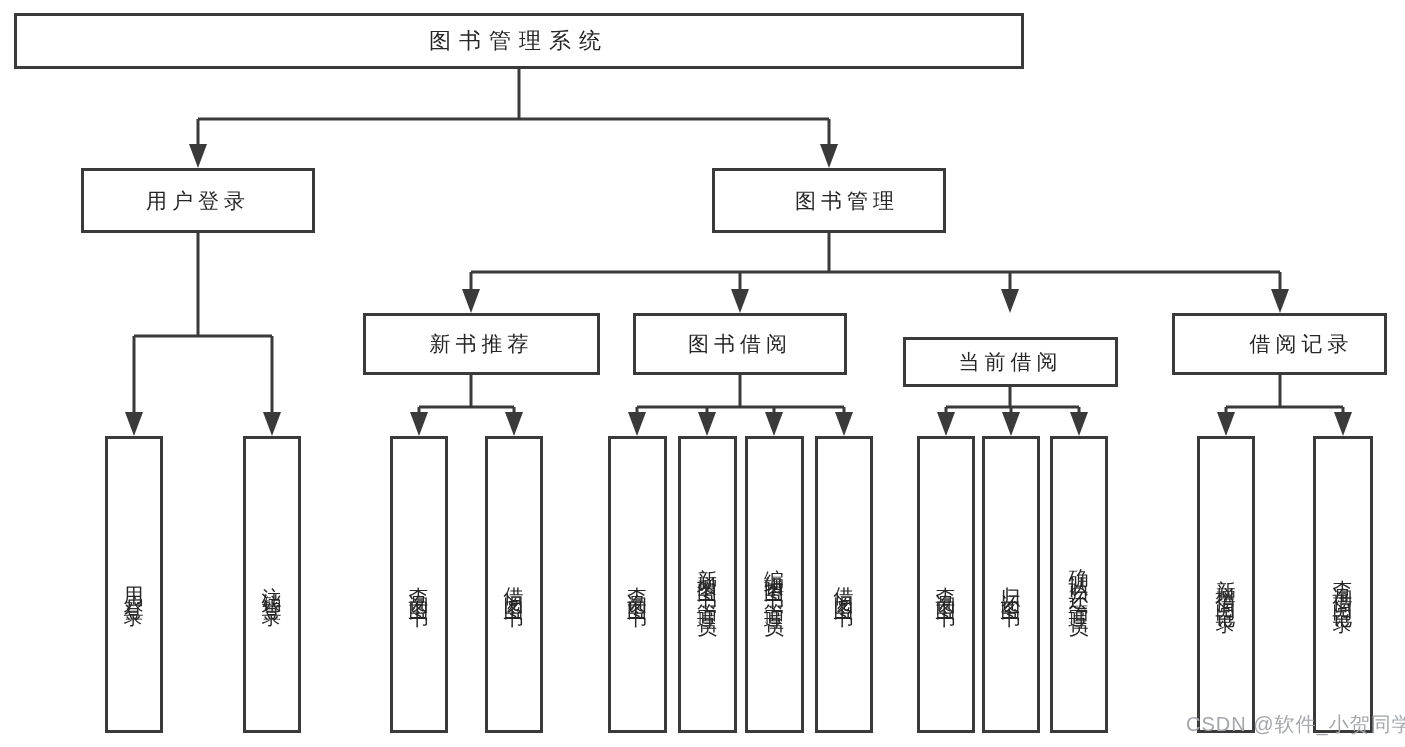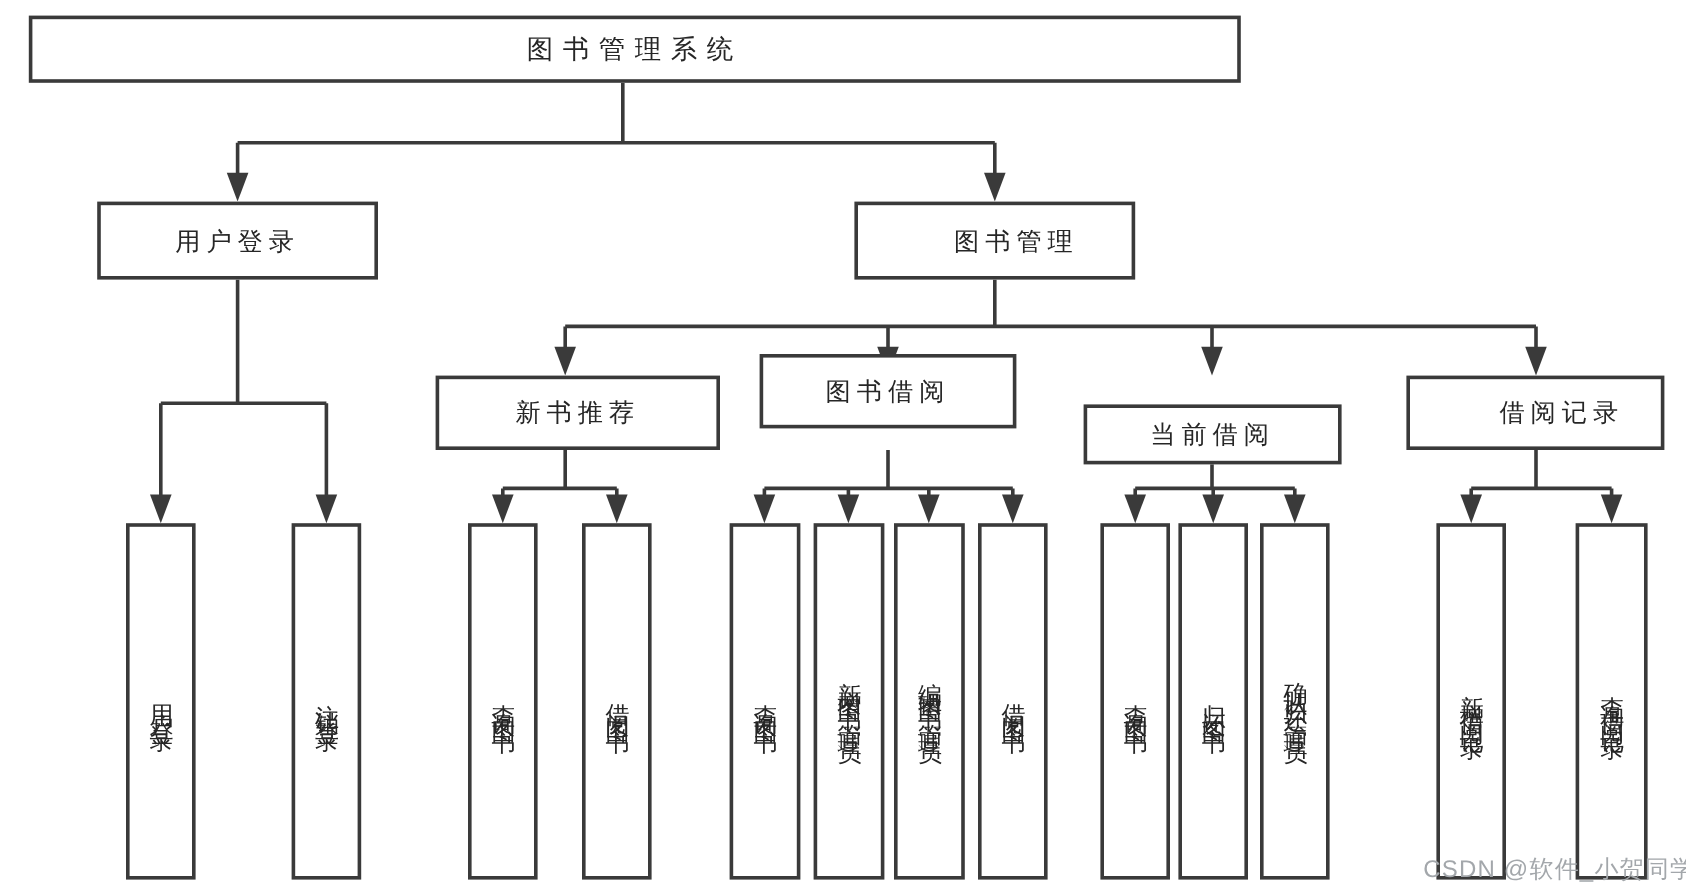--- a/index.html
+++ b/index.html
@@ -14,21 +14,21 @@
   .node {
     position: absolute;
     box-sizing: border-box;
     border: 3px solid #3a3a3a;
     background: #ffffff;
     display: flex;
     align-items: center;
     justify-content: center;
     color: #262626;
   }
-  .root-node  { font-size: 22px; letter-spacing: 8px; margin-left: 10px; }
+  .root-node  { font-size: 22px; letter-spacing: 8px; }
   .h-node     { font-size: 21px; letter-spacing: 5px; }
   .v-node span {
     writing-mode: vertical-rl;
     text-orientation: mixed;
     font-size: 20px;
     letter-spacing: 7px;
     line-height: 1.1;
     white-space: nowrap;
   }
   .connector-layer {
@@ -115,21 +115,21 @@
   <div class="node h-node" style="left:81px; top:168px; width:234px; height:65px;">
     <span>用户登录</span>
   </div>
   <div class="node h-node" style="left:712px; top:168px; width:234px; height:65px;padding-left:36px;">
     <span>图书管理</span>
   </div>
 
   <div class="node h-node" style="left:363px; top:313px; width:237px; height:62px;">
     <span>新书推荐</span>
   </div>
-  <div class="node h-node" style="left:633px; top:295px; width:214px; height:62px;">
+  <div class="node h-node" style="left:633px; top:313px; width:214px; height:62px;">
     <span>图书借阅</span>
   </div>
   <div class="node h-node" style="left:903px; top:313px; width:215px; height:50px;margin-top:24px;">
     <span>当前借阅</span>
   </div>
   <div class="node h-node" style="left:1172px; top:313px; width:215px; height:62px;padding-left:44px;">
     <span>借阅记录</span>
   </div>
 
   <div class="node v-node" style="left:105px; top:436px; width:58px; height:297px;">

